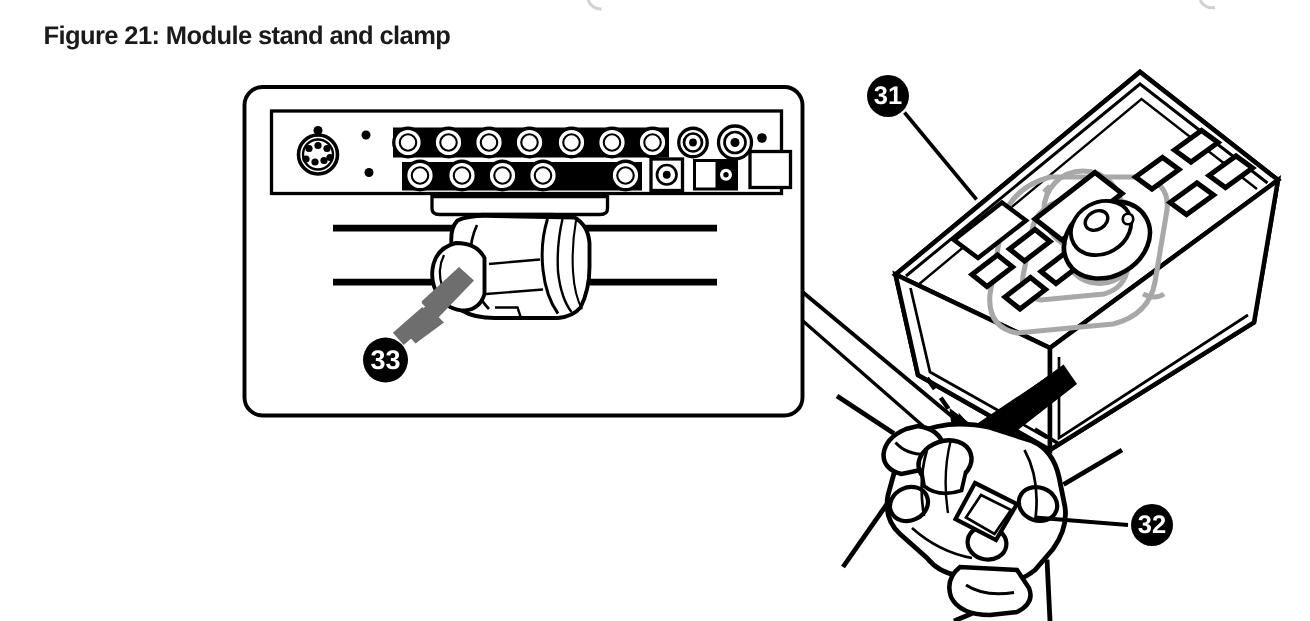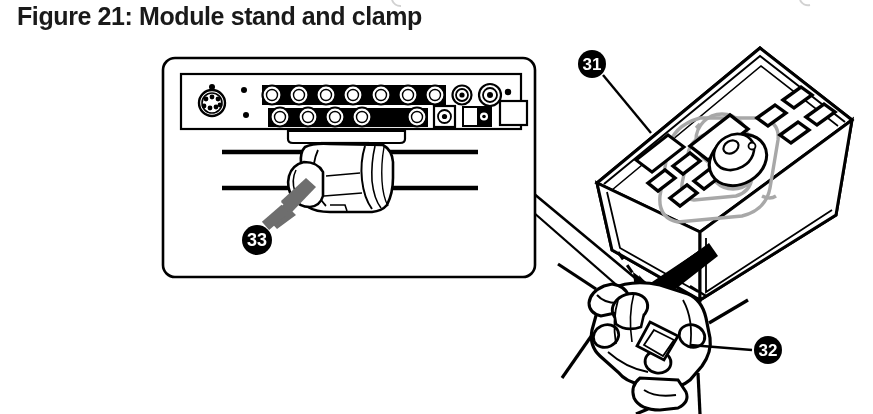--- a/index.html
+++ b/index.html
@@ -20,26 +20,26 @@
     left: 0;
     top: 0;
     width: 873px;
     height: 414px;
   }
   #figure-title {
     position: absolute;
     left: 17px;
     top: 2px;
     font-family: "Liberation Sans", sans-serif;
-    font-size: 25px;
+    font-size: 17px;
     font-weight: bold;
     letter-spacing: -0.4px;
     color: #1a1a1a;
     white-space: nowrap;
-    margin: 0;
+    margin: 12px;
   }
   #figure-canvas {
     position: absolute;
     left: 0;
     top: 0;
     width: 873px;
     height: 414px;
   }
   .callout-num {
     font-family: "Liberation Sans", sans-serif;

